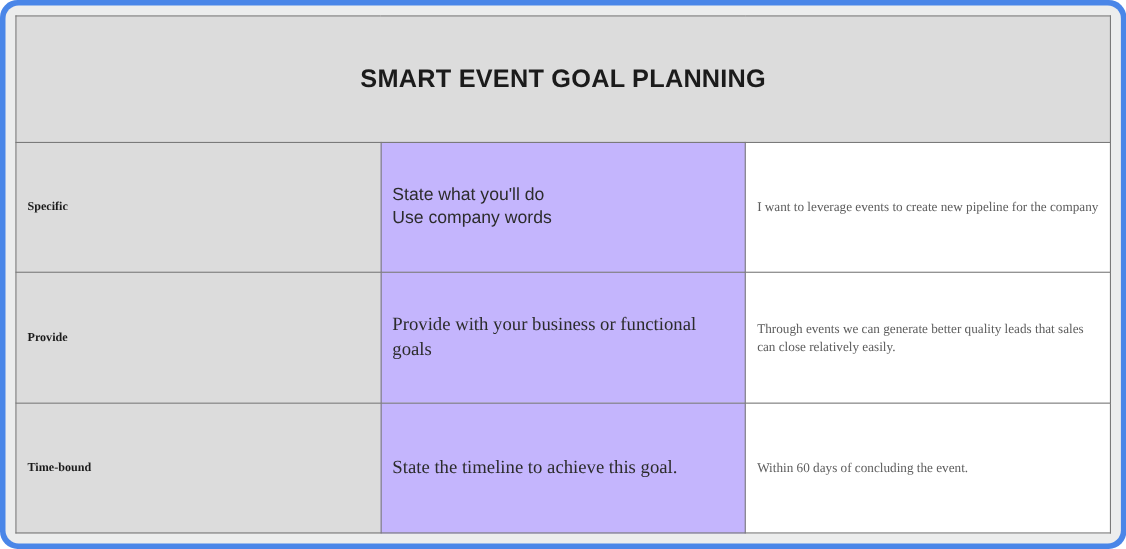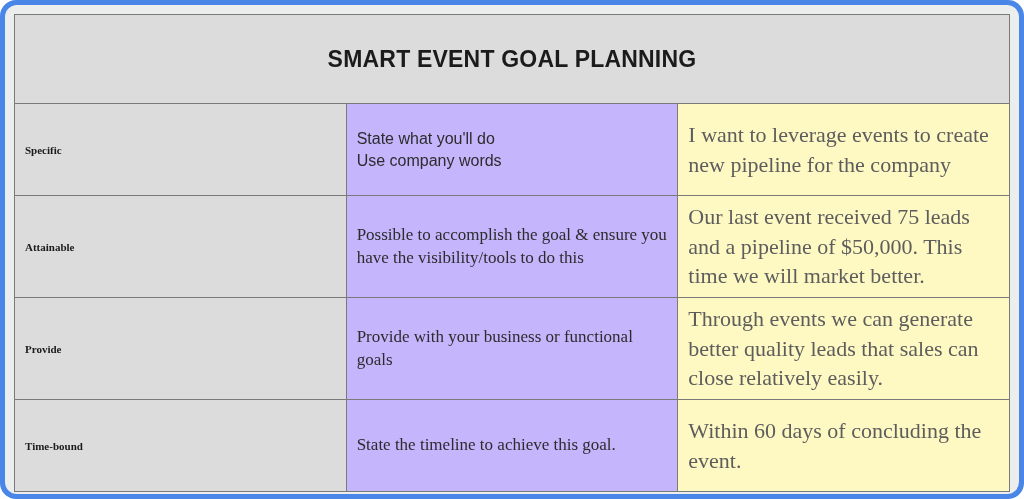--- a/index.html
+++ b/index.html
@@ -82,23 +82,23 @@
     line-height: 1.35;
     color: #2c2c2c;
   }
   .desc-cell.sans {
     font-family: "Liberation Sans", sans-serif;
     font-size: 16px;
   }
 
   
   .example-cell {
-    background: #fef9c3;
+    background: #ffffff;
     font-family: "Liberation Serif", serif;
-    font-size: 22px;
+    font-size: 12px;
     line-height: 1.35;
     color: #5d5d5d;
     padding-left: 22px;
     padding-right: 22px;
   }
 
   .row-body td { height: 79px; }
 </style>
 </head>
 <body>
@@ -116,25 +116,20 @@
         <tr class="row-body">
           <td class="label-cell">Specific</td>
           <td class="desc-cell sans">
             <span>State what you'll do</span><br>
             <span>Use company words</span>
           </td>
           <td class="example-cell">I want to leverage events to create new pipeline for the company</td>
         </tr>
 
 
-        <tr class="row-body">
-          <td class="label-cell">Attainable</td>
-          <td class="desc-cell">Possible to accomplish the goal &amp; ensure you have the visibility/tools to do this</td>
-          <td class="example-cell">Our last event received 75 leads and a pipeline of $50,000. This time we will market better.</td>
-        </tr>
 
         <tr class="row-body">
           <td class="label-cell">Provide</td>
           <td class="desc-cell">Provide with your business or functional goals</td>
           <td class="example-cell">Through events we can generate better quality leads that sales can close relatively easily.</td>
         </tr>
 
         <tr class="row-body">
           <td class="label-cell">Time-bound</td>
           <td class="desc-cell">State the timeline to achieve this goal.</td>

